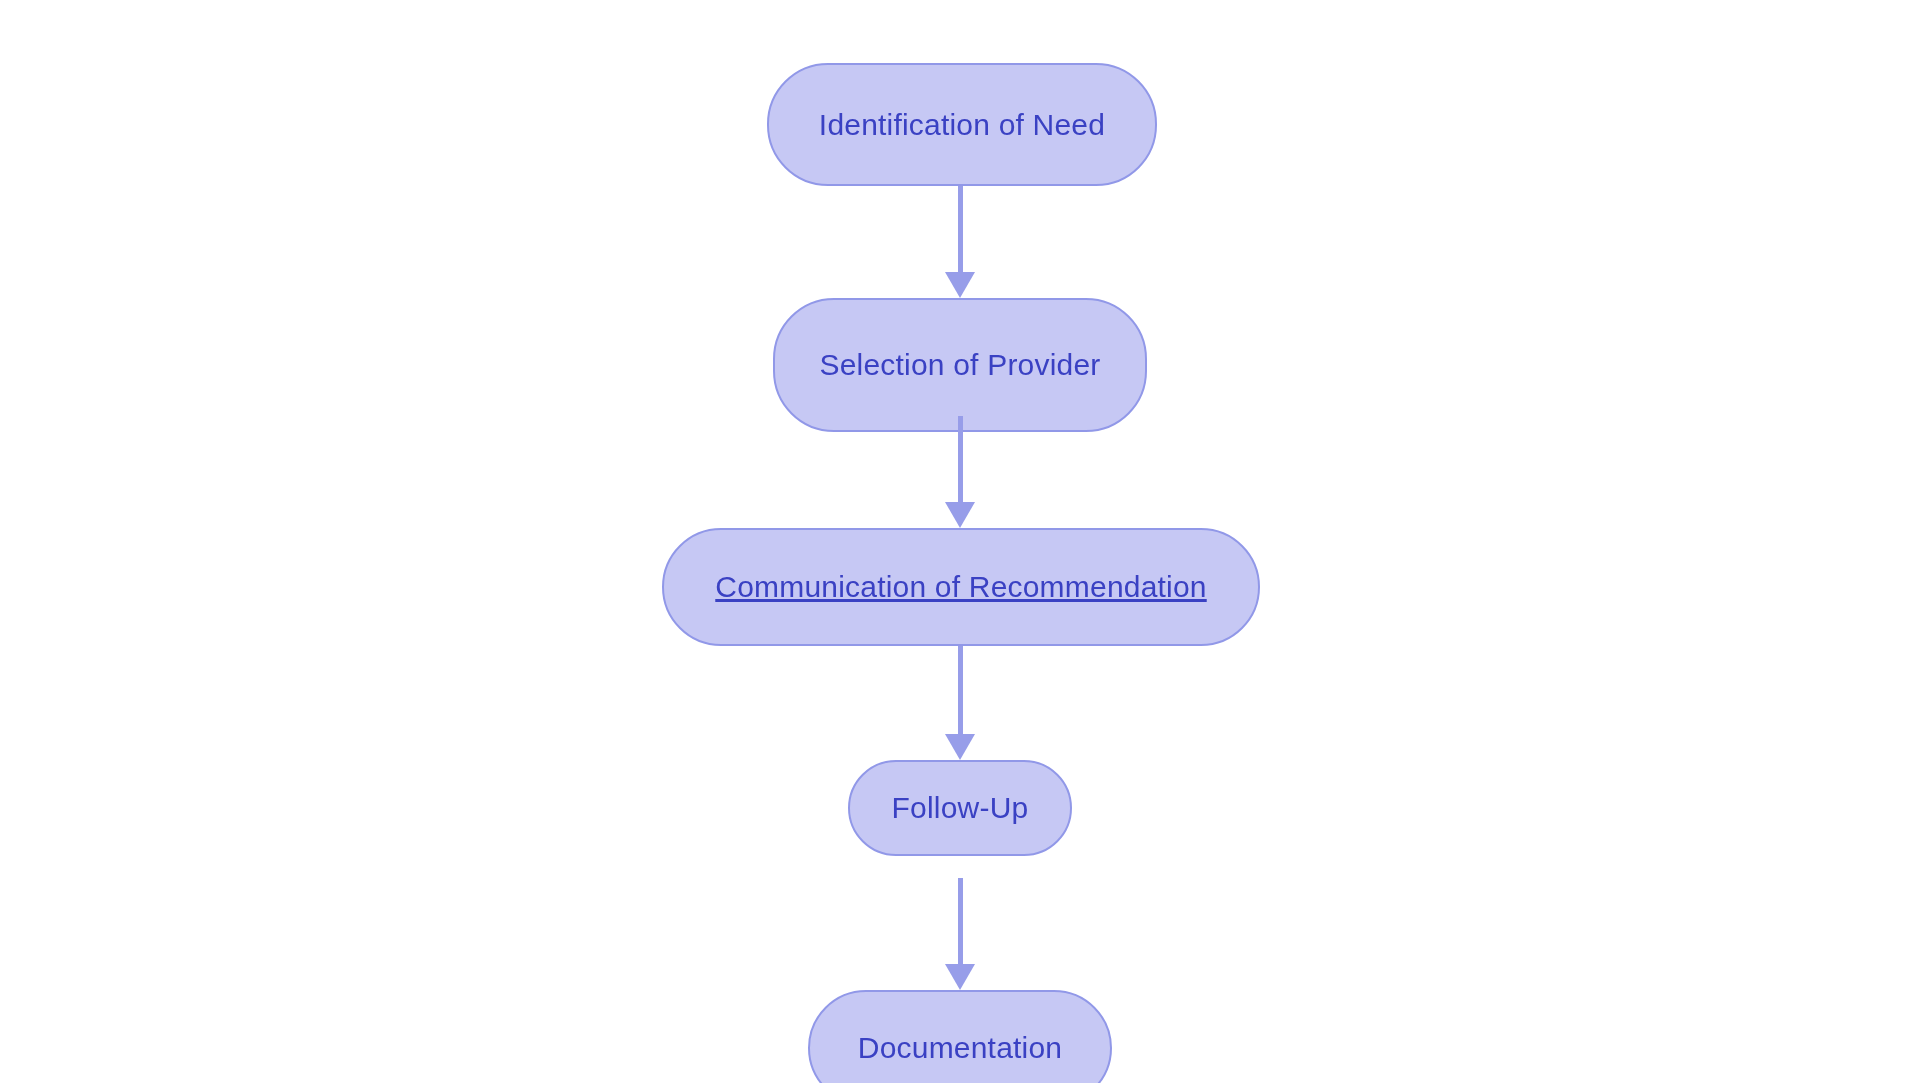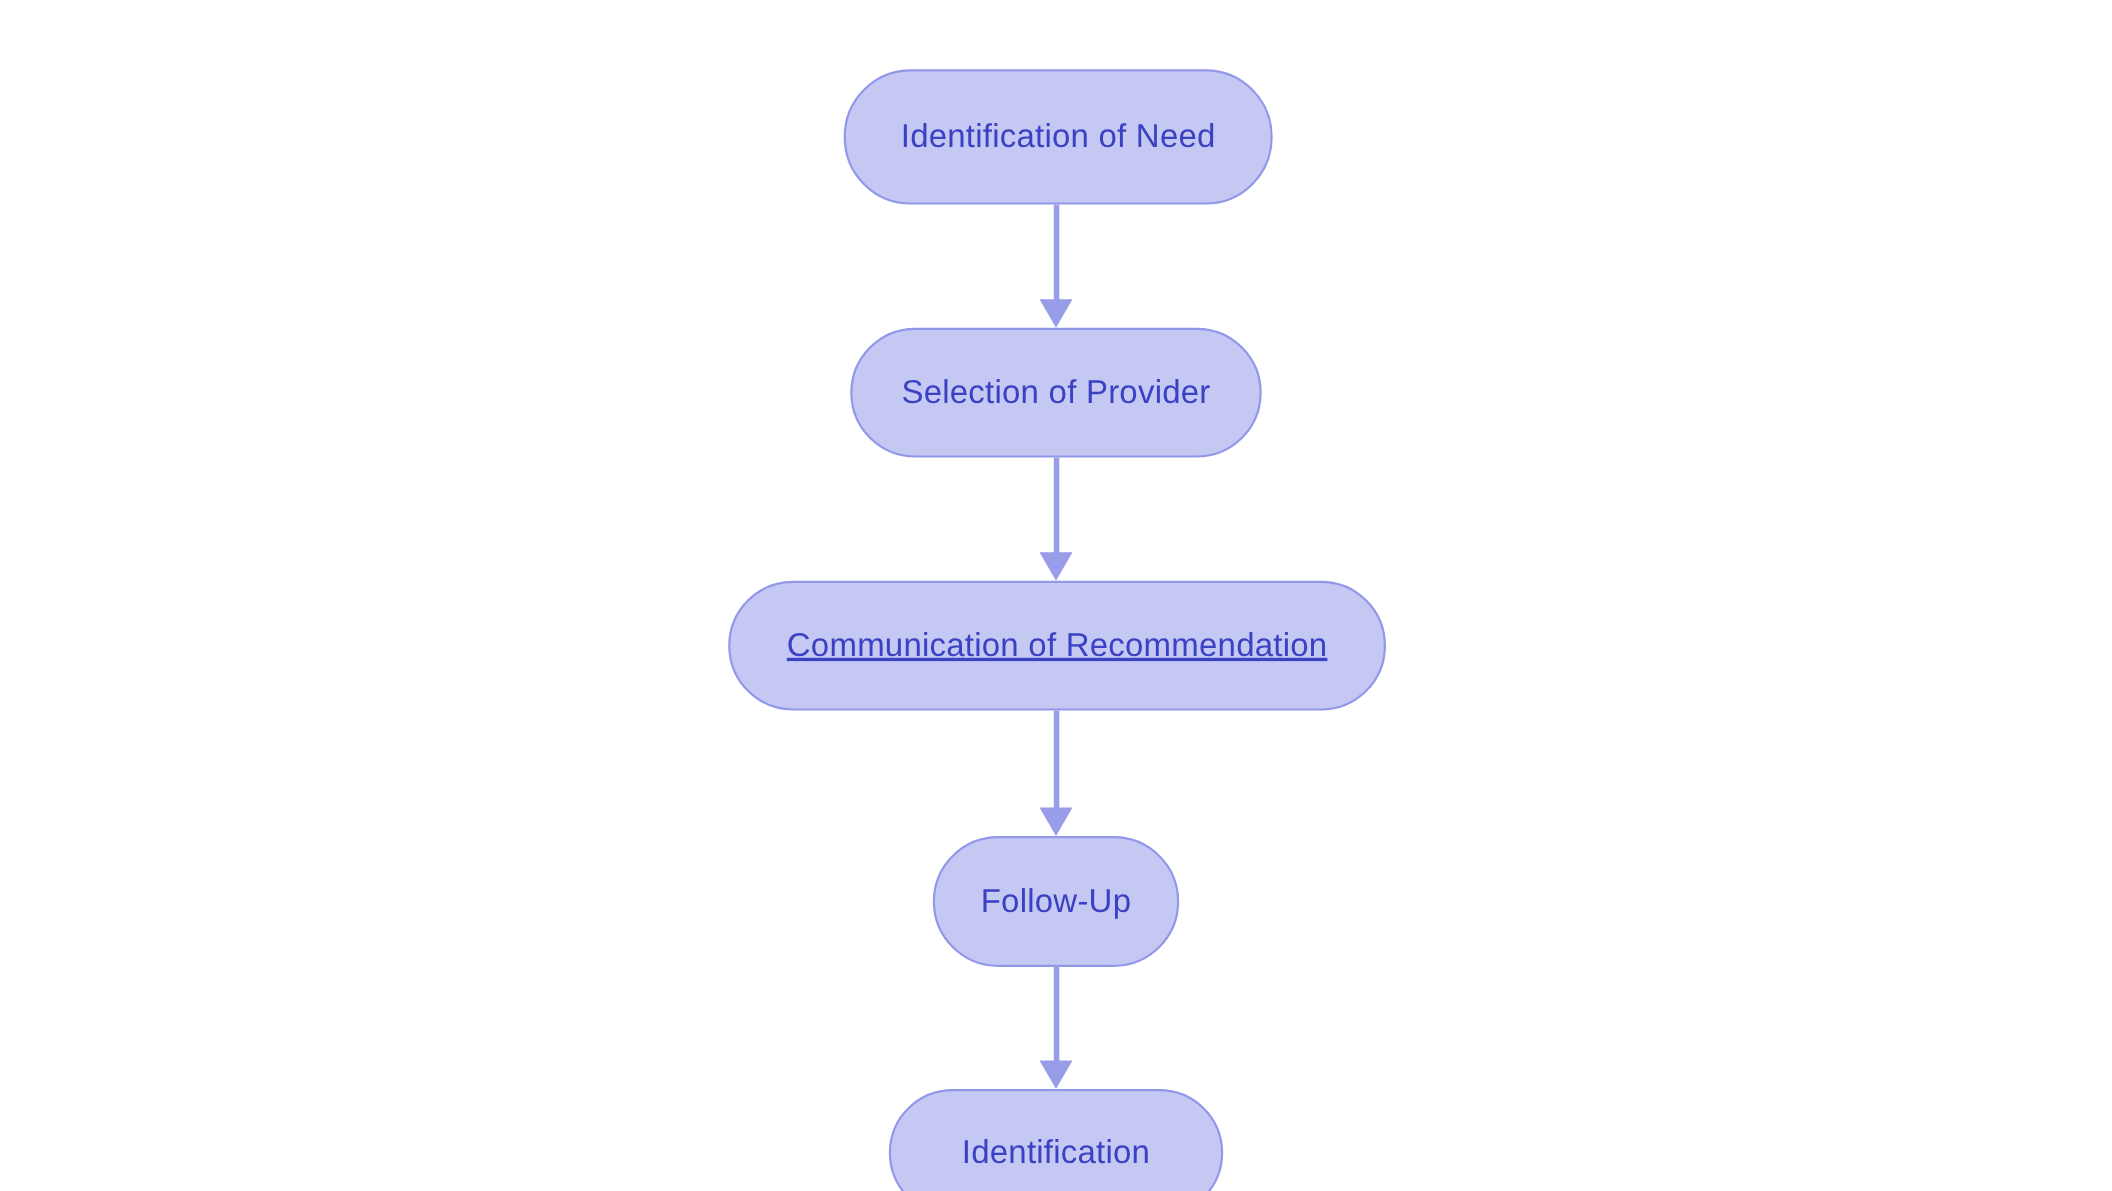--- a/index.html
+++ b/index.html
@@ -25,23 +25,23 @@
     background: var(--node-fill, #c6c8f4);
     border: 2px solid var(--node-border, #9198e8);
     border-radius: 61px;
     color: var(--node-text, #3a41c3);
     font-size: 30px;
     letter-spacing: 0.2px;
     white-space: nowrap;
     text-align: center;
   }
   .n1 { left: 767px; top: 15px;  width: 390px; height: 123px; }
-  .n2 { left: 773px; top: 250px; width: 374px; height: 118px; }
+  .n2 { left: 773px; top: 250px; width: 374px; height: 134px; }
   .n3 { left: 662px; top: 480px; width: 598px; height: 118px; text-decoration: underline; }
-  .n4 { left: 848px; top: 712px; width: 224px; height: 119px; align-items: center; }
+  .n4 { left: 848px; top: 712px; width: 224px; height: 96px; align-items: center; }
   .n5 { left: 808px; top: 942px; width: 304px; height: 116px; }
 
   .edge {
     position: absolute;
     left: 945px;            
     width: 30px;
   }
   .e1 { top: 138px; height: 112px; }
   .e2 { top: 368px; height: 112px; }
   .e3 { top: 598px; height: 114px; }
@@ -101,16 +101,16 @@
   <div class="node n4">
     <span>Follow-Up</span>
   </div>
 
   <div class="edge e4">
     <div class="shaft"></div>
     <div class="head"></div>
   </div>
 
   <div class="node n5">
-    <span>Identification</span>
+    <span>Documentation</span>
   </div>
 
 </div>
 
 </body></html>

